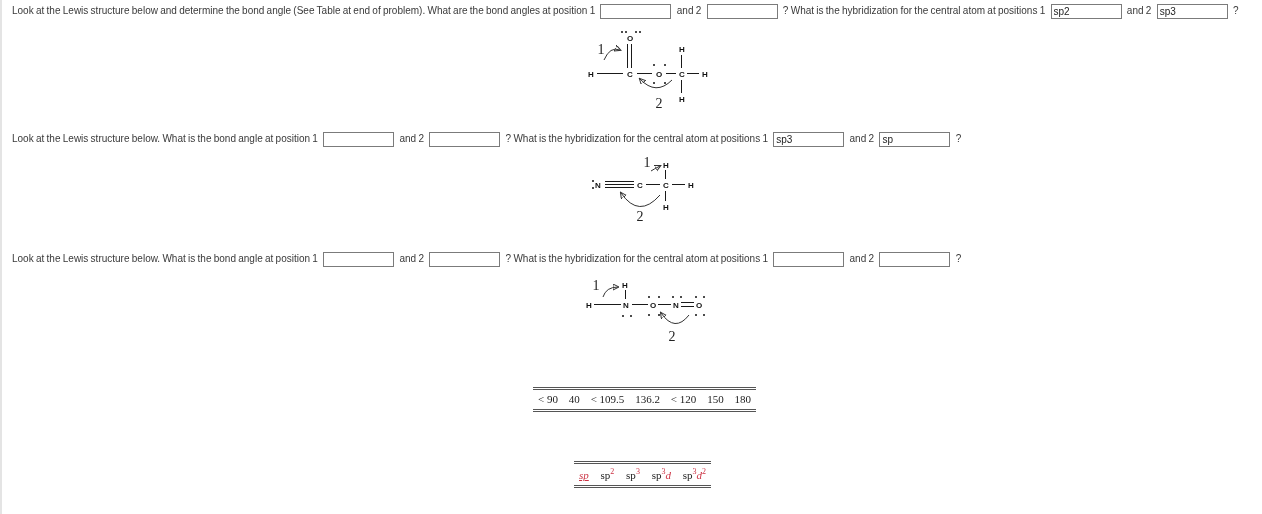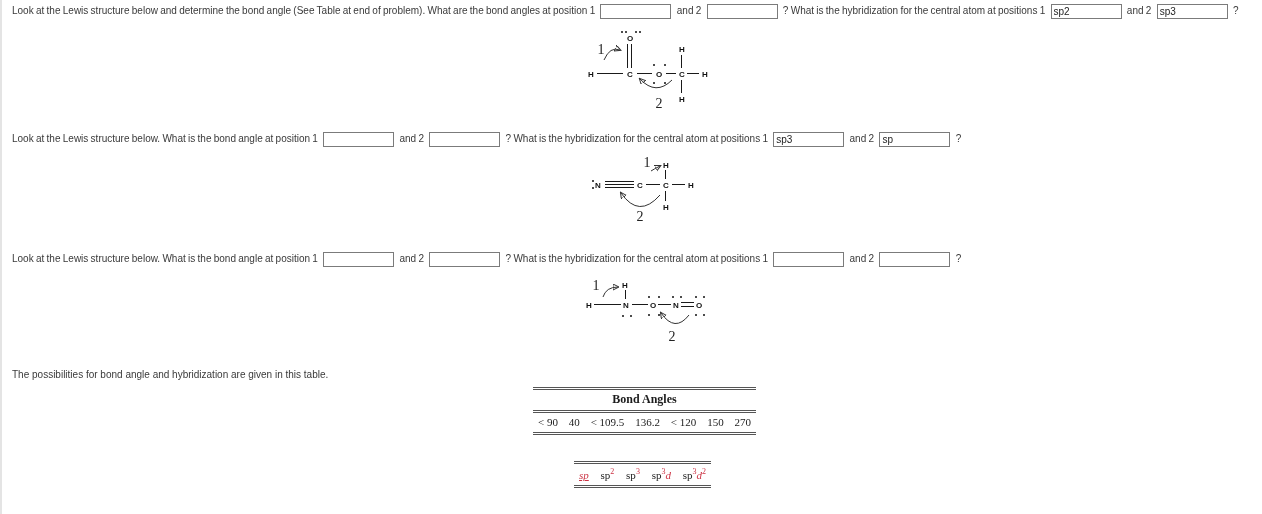--- a/index.html
+++ b/index.html
@@ -175,32 +175,30 @@
     <i class="lp" style="left:71px;top:38px"></i>
     <i class="lp" style="left:81px;top:38px"></i>
     <i class="lp" style="left:95px;top:20px"></i>
     <i class="lp" style="left:103px;top:20px"></i>
     <i class="lp" style="left:118px;top:20px"></i>
     <i class="lp" style="left:126px;top:20px"></i>
     <i class="lp" style="left:118px;top:38px"></i>
     <i class="lp" style="left:126px;top:38px"></i>
   </div>
 
-  <div class="note" style="top:369px">The possibilities for bond angle and hybridization are given in this table.</div>
 
   <div class="rule-table" style="left:531px;top:387px;width:223px">
-    <div class="rt-title">Bond Angles</div>
     <div class="rt-row">
       <span>&lt; 90</span>
       <span>40</span>
       <span>&lt; 109.5</span>
       <span>136.2</span>
       <span>&lt; 120</span>
       <span>150</span>
-      <span>270</span>
+      <span>180</span>
     </div>
   </div>
 
   <div class="rule-table" style="left:572px;top:461px;width:137px">
     <div class="rt-row">
       <span class="hyb-cell first"><span class="hyb-base">sp</span><sup></sup><span class="hyb-d"></span><sup></sup></span>
       <span class="hyb-cell"><span class="hyb-base">sp</span><sup>2</sup><span class="hyb-d"></span><sup></sup></span>
       <span class="hyb-cell"><span class="hyb-base">sp</span><sup>3</sup><span class="hyb-d"></span><sup></sup></span>
       <span class="hyb-cell"><span class="hyb-base">sp</span><sup>3</sup><span class="hyb-d">d</span><sup></sup></span>
       <span class="hyb-cell"><span class="hyb-base">sp</span><sup>3</sup><span class="hyb-d">d</span><sup>2</sup></span>

